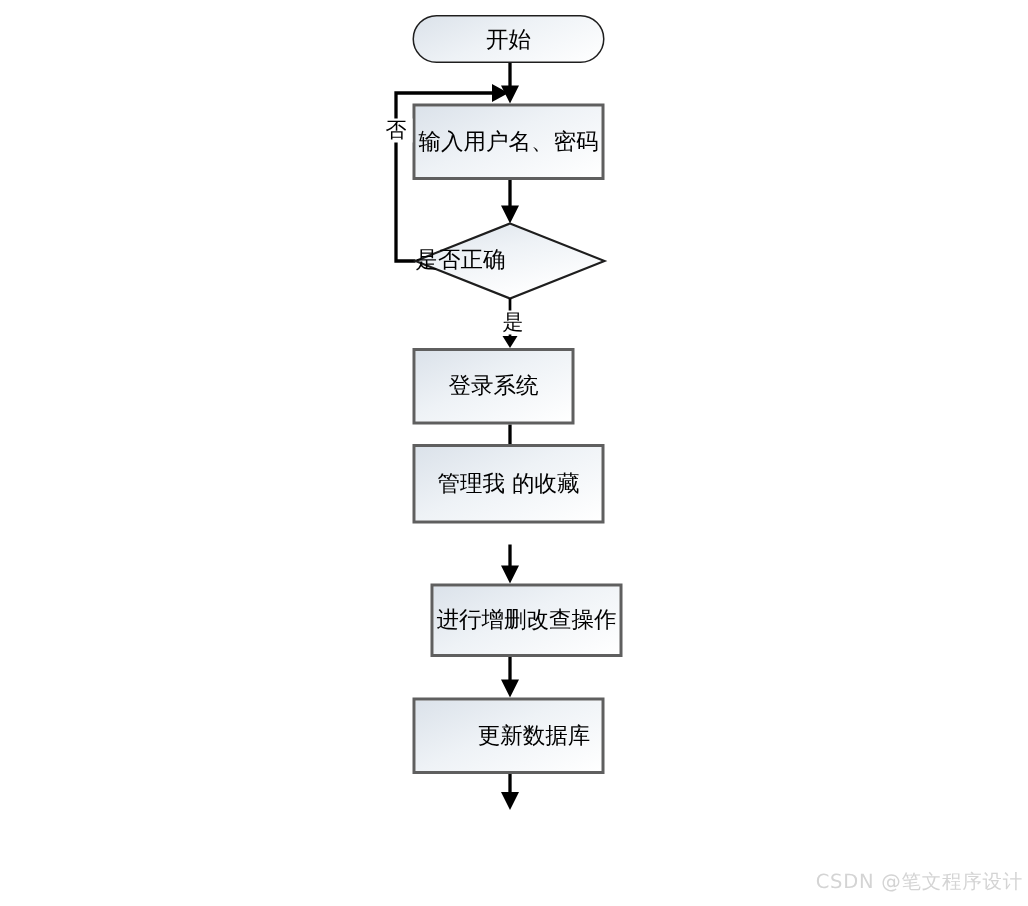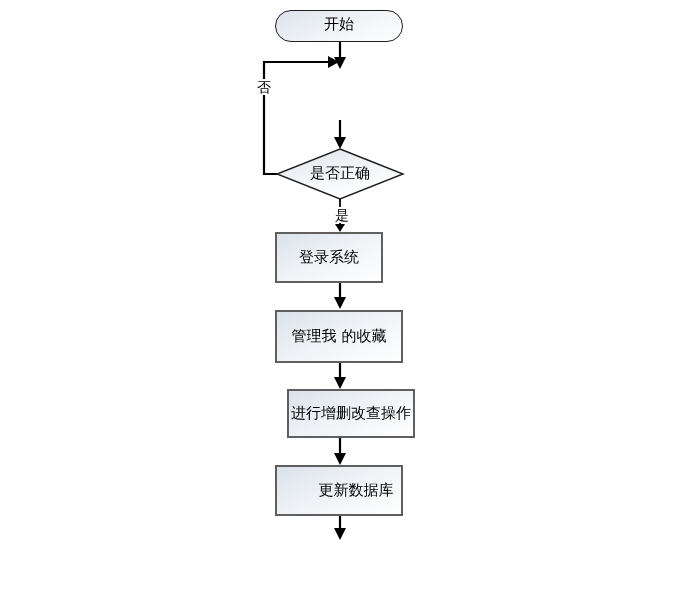--- a/index.html
+++ b/index.html
@@ -9,24 +9,24 @@
   }
   .layer{position:absolute;left:0;top:0;}
   .node{
     position:absolute;display:flex;align-items:center;justify-content:center;
     text-align:center;font-size:15px;line-height:1.25;
     background:linear-gradient(155deg,#dbe2ea 0%,#eef2f6 45%,#ffffff 100%);
     box-sizing:border-box;
   }
   .process{border:2px solid #5f5f5f;}
   .terminator{border:1.4px solid #1e1e1e;}
-  .pill-start{border-radius:17px;font-family:Liberation Mono, monospace;}
+  .pill-start{border-radius:17px;}
   .pill-end{border-radius:21px;}
   .diamond-label{
-    position:absolute;text-align:center;font-size:15px;line-height:1;
+    position:absolute;text-align:left;font-size:15px;line-height:1;
     background:transparent;
   }
   .edge-label{
     position:absolute;background:#ffffff;font-size:14px;line-height:1;
     padding:1px 2px;text-align:center;
   }
   .watermark{
     position:absolute;right:3px;top:579px;font-size:13px;letter-spacing:0.5px;
   }
 </style>
@@ -68,38 +68,42 @@
     <polygon points="334,453 346,453 340,465" fill="#000"></polygon>
 
     <line x1="340" y1="516" x2="340" y2="537" stroke="#000" stroke-width="2.2"></line>
     <polygon points="334,528 346,528 340,540" fill="#000"></polygon>
   </svg>
 
   <div class="node terminator pill-start" style="left:275px;top:10px;width:128px;height:32px;">
     <span>开始</span>
   </div>
 
+  <div class="node process" style="left:275px;top:69px;width:128px;height:51px;">
+    <span>输入用户名、密码</span>
+  </div>
 
   <div class="diamond-label" style="left:277px;top:166px;width:126px;">是否正确</div>
 
   <div class="edge-label" style="left:253px;top:79px;width:18px;">否</div>
 
   <div class="edge-label" style="left:332px;top:207px;width:16px;">是</div>
 
   <div class="node process" style="left:275px;top:232px;width:108px;height:51px;">
     <span>登录系统</span>
   </div>
 
-  <div class="node process" style="left:275px;top:310px;width:128px;height:53px;">
+  <div class="node process" style="left:275px;top:296px;width:128px;height:53px;">
     <span>管理我 的收藏</span>
   </div>
 
   <div class="node process" style="left:287px;top:389px;width:128px;height:49px;">
     <span>进行增删改查操作</span>
   </div>
 
   <div class="node process" style="left:275px;top:465px;width:128px;height:51px;padding-left:34px;">
     <span>更新数据库</span>
   </div>
 
 
+  <div class="watermark" style="color: rgb(212, 212, 212);">CSDN @笔文程序设计</div>
 
 </div>
 
 </body></html>

